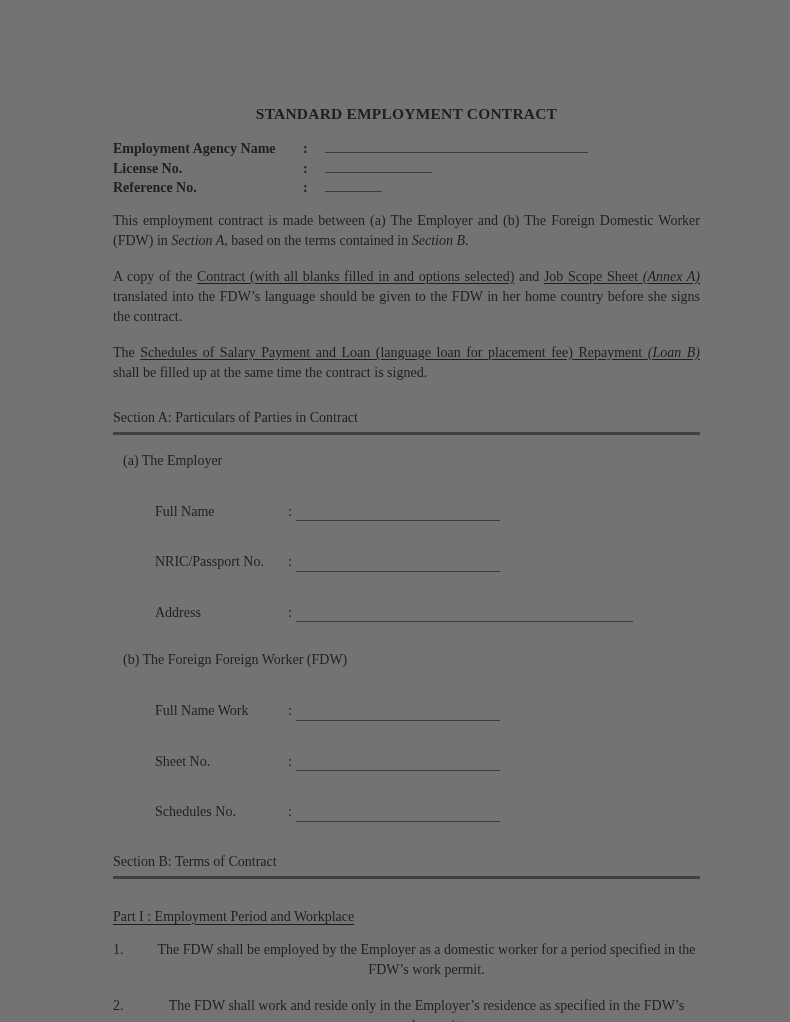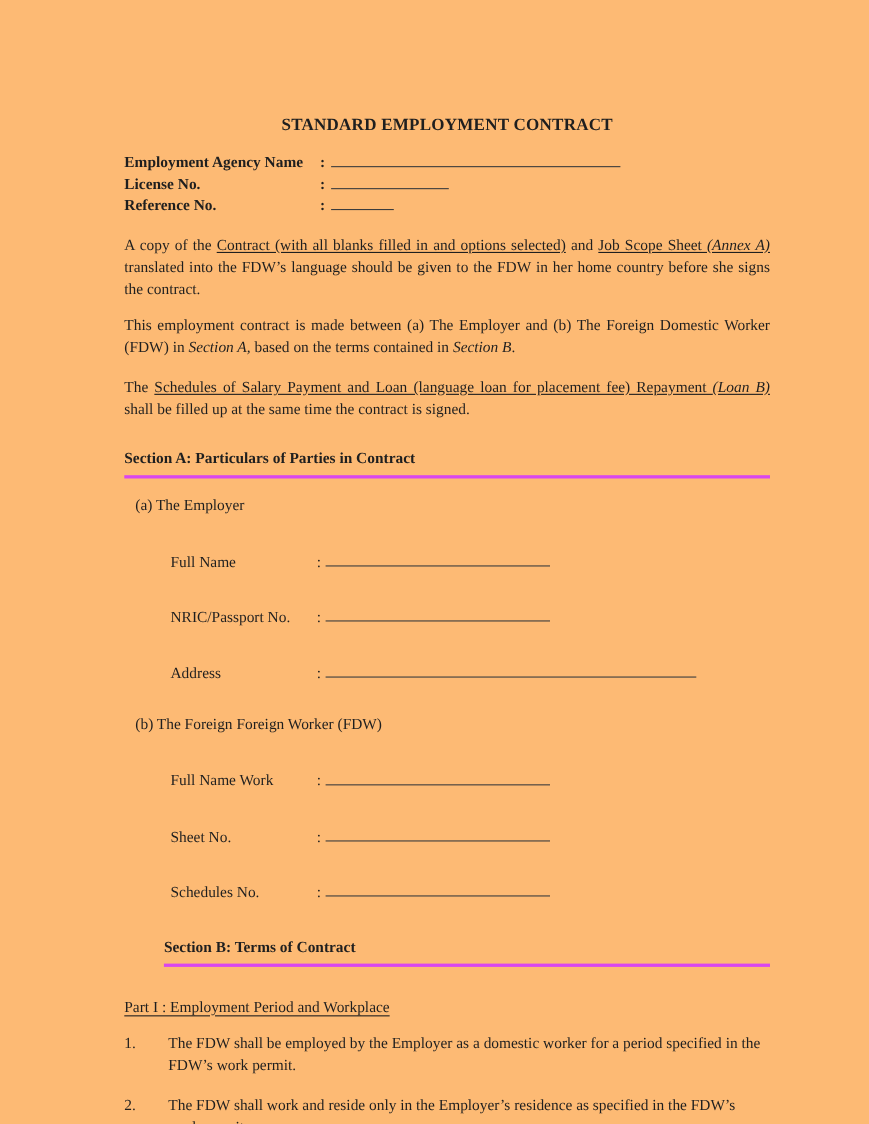--- a/index.html
+++ b/index.html
@@ -1,71 +1,71 @@
 <!DOCTYPE html>
 <html><head>
 <meta charset="utf-8">
 <style>
   * { margin: 0; padding: 0; box-sizing: border-box; }
   html, body { background: #ffffff; }
   .page {
     position: relative;
     width: 790px;
     height: 1022px;
-    background: #fdba74;
+    background: #737373;
     color: #1f1f1f;
     font-family: "Liberation Serif", "DejaVu Serif", serif;
     font-size: 14px;
     padding: 103px 90px 0 113px;
     overflow: hidden;
   }
   .content { width: 587px; }
 
   .title { text-align: center; font-weight: bold; font-size: 15.5px; line-height: 22px; letter-spacing: 0.2px; }
 
   
   .agency { margin-top: 14px; }
-  .agency-row { display: flex; align-items: baseline; line-height: 19.5px; font-weight: bold; }
+  .agency-row { display: flex; align-items: baseline; line-height: 19.5px; font-weight: bold; gap: 12px; }
   .agency-row .lbl { width: 178px; flex: 0 0 auto; }
   .agency-row .colon { width: 10px; flex: 0 0 auto; }
   .blank { display: inline-block; height: 13px; border-bottom: 1.2px solid #3c3c3c; vertical-align: baseline; }
   .w263 { width: 263px; } .w107 { width: 107px; } .w57 { width: 57px; }
   .w204 { width: 204px; } .w337 { width: 337px; }
 
   
   .para { text-align: justify; line-height: 20px; }
   .p1 { margin-top: 13px; }
   .p2, .p3 { margin-top: 16px; }
   .it { font-style: italic; }
   .ul { text-decoration: underline; text-underline-offset: 2px; }
 
   
   .sec-heading {
     margin-top: 25px;
-    font-weight: bold;
+    font-weight: normal;
     line-height: 20px;
-    border-bottom: 3px solid #d946ef;
+    border-bottom: 3px solid #404040;
     padding-bottom: 4px;
   }
-  .sec-b { margin-top: 30px; margin-left: 36px; }
+  .sec-b { margin-top: 30px; }
 
   .subheading { margin-top: 16px; margin-left: 10px; line-height: 20px; }
   .sub-b { margin-top: 28px; }
 
   .fields { margin-top: 14px; margin-left: 42px; }
-  .field-row { display: flex; align-items: flex-start; line-height: 19.5px; margin-top: 31px; }
+  .field-row { display: flex; align-items: flex-end; line-height: 19.5px; margin-top: 31px; }
   .field-row .lbl { width: 133px; flex: 0 0 auto; }
   .field-row .colon { width: 8px; flex: 0 0 auto; }
 
   .part-heading { margin-top: 28px; line-height: 20px; text-decoration: underline; text-underline-offset: 2.5px; }
 
   .clause { display: flex; margin-top: 16px; }
   .clause.first { margin-top: 13px; }
   .clause .num { width: 40px; flex: 0 0 auto; line-height: 20px; }
-  .clause .txt { width: 547px; line-height: 20px; }
+  .clause .txt { width: 547px; line-height: 20px; text-align: center; }
 </style>
 </head>
 <body>
 
 <div class="page">
   <div class="content">
 
     <div class="title">
       <div>STANDARD EMPLOYMENT CONTRACT</div>
     </div>
@@ -81,22 +81,22 @@
         <span class="colon">:</span>
         <span class="blank w107"></span>
       </div>
       <div class="agency-row">
         <span class="lbl">Reference No.</span>
         <span class="colon">:</span>
         <span class="blank w57"></span>
       </div>
     </div>
 
+    <p class="para p1"><span>This employment contract is made between (a) The Employer and (b) The Foreign Domestic Worker (FDW) in </span><span class="it">Section A,</span><span> based on the terms contained in </span><span class="it">Section B</span><span>.</span></p>
     <p class="para p2"><span>A copy of the </span><span class="ul">Contract (with all blanks filled in and options selected)</span><span> and </span><span class="ul">Job Scope Sheet </span><span class="it ul">(Annex A)</span><span> translated into the FDW’s language should be given to the FDW in her home country before she signs the contract.</span></p>
-    <p class="para p1"><span>This employment contract is made between (a) The Employer and (b) The Foreign Domestic Worker (FDW) in </span><span class="it">Section A,</span><span> based on the terms contained in </span><span class="it">Section B</span><span>.</span></p>
     <p class="para p3"><span>The </span><span class="ul">Schedules of Salary Payment and Loan (language loan for placement fee) Repayment </span><span class="it ul">(Loan B)</span><span> shall be filled up at the same time the contract is signed.</span></p>
 
     <div class="sec-heading">Section A: Particulars of Parties in Contract</div>
 
     <div class="subheading">(a) The Employer</div>
     <div class="fields">
       <div class="field-row">
         <span class="lbl">Full Name</span>
         <span class="colon">:</span>
         <span class="blank w204"></span>

